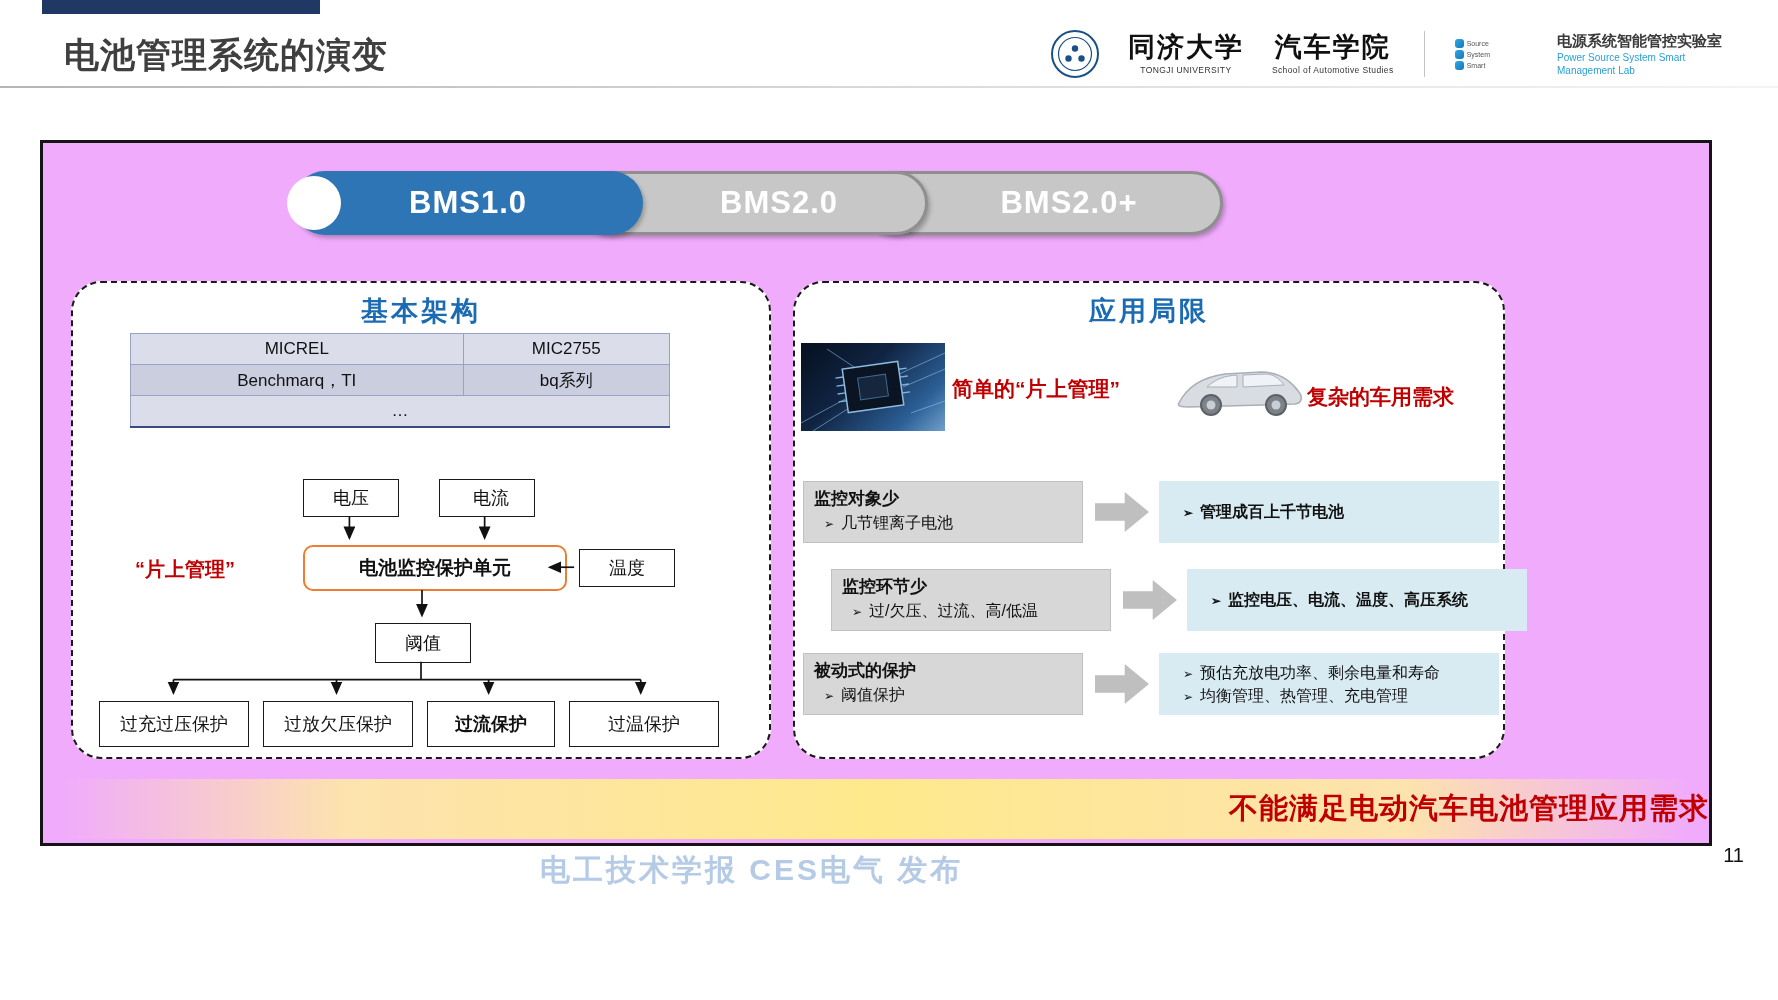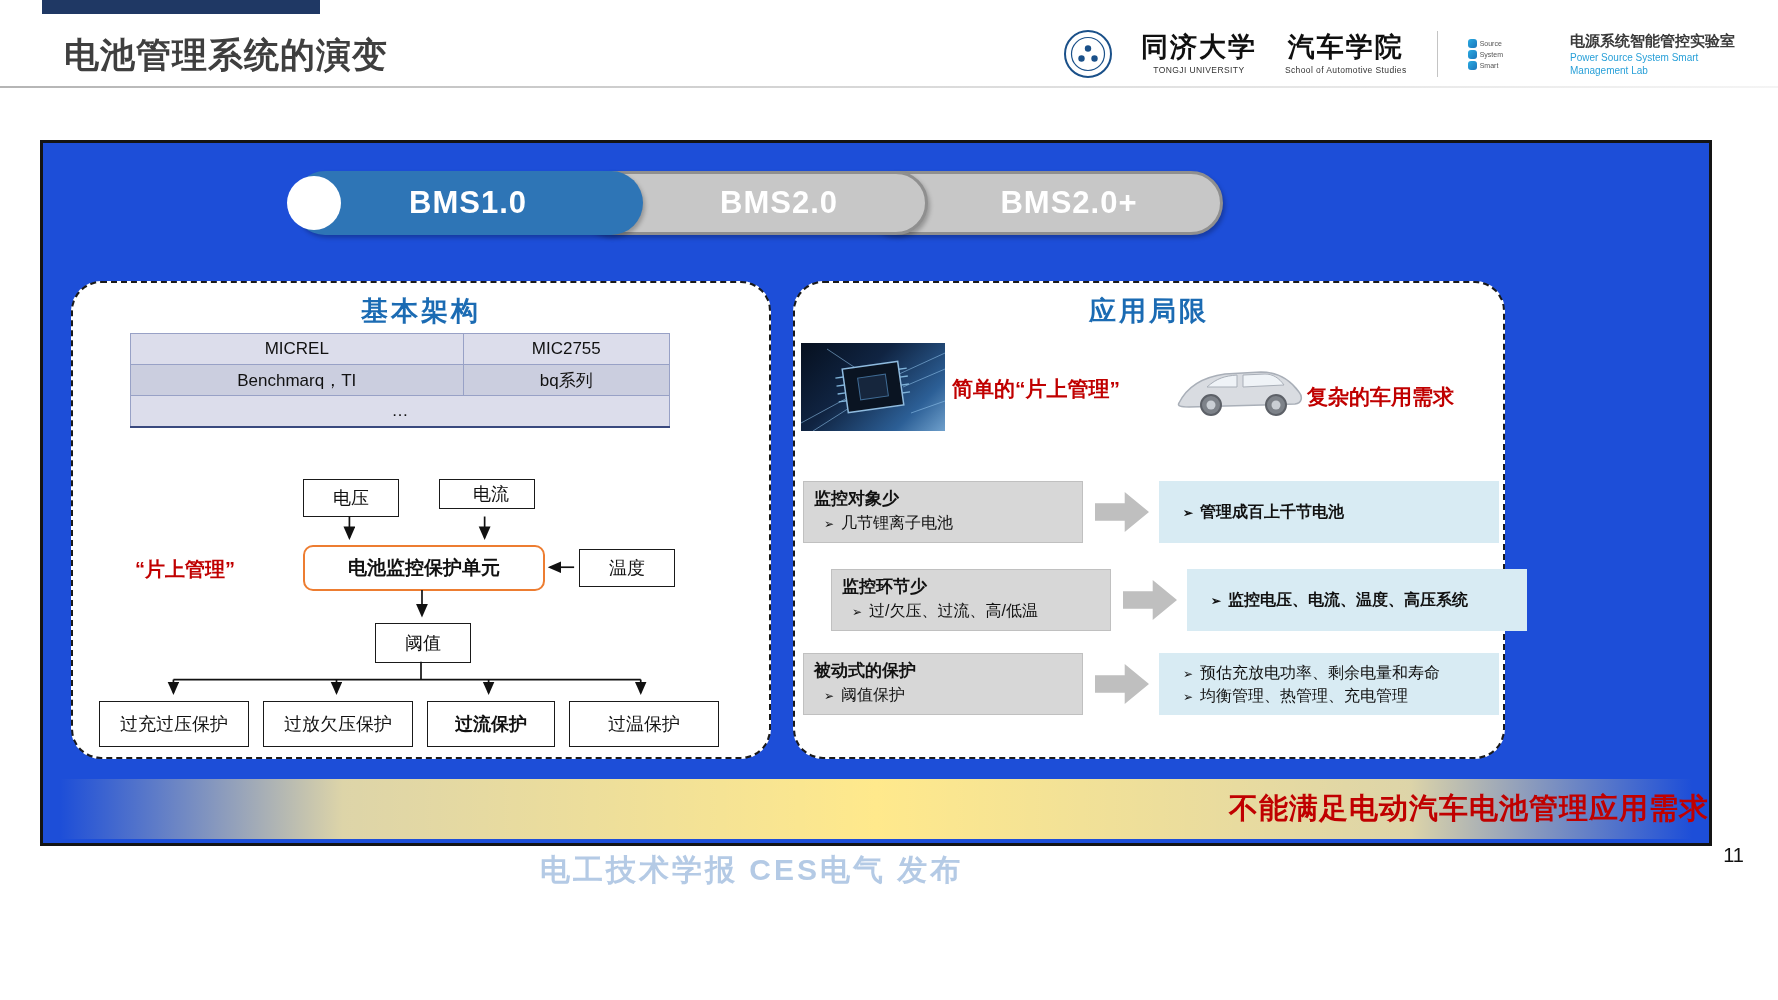--- a/index.html
+++ b/index.html
@@ -7,36 +7,36 @@
   body { font-family:"Liberation Sans", sans-serif; }
 
   .slide { position:relative; width:1778px; height:1000px; background:#fff; overflow:hidden; margin:0 auto; }
 
   
   .top-bar { position:absolute; left:42px; top:0; width:278px; height:14px; background:#1F3864; }
   .slide-title { position:absolute; left:64px; top:32px; font-size:35px; font-weight:bold; color:#3F3F3F; letter-spacing:1px; }
   .header-rule { position:absolute; left:0; top:86px; width:100%; height:2px;
                  background:linear-gradient(90deg,#b5b5b5,#dcdcdc 55%,#f4f4f4); }
 
-  .header-logos { position:absolute; top:24px; right:43px; display:flex; align-items:center; gap:28px; height:60px; }
+  .header-logos { position:absolute; top:24px; right:56px; display:flex; align-items:center; gap:28px; height:60px; }
   .emblem { width:50px; height:50px; flex:none; }
   .logo-block { display:flex; flex-direction:column; align-items:center; line-height:1.1; }
   .logo-cn { font-family:"Liberation Serif", serif; font-weight:bold; font-size:27px; color:#101010; letter-spacing:2px; }
   .logo-en { font-size:8.5px; color:#333; letter-spacing:.4px; margin-top:3px; white-space:nowrap; }
   .logo-divider { width:1px; height:46px; background:#c4c4c4; margin:0 2px; }
   .lab-badge { display:flex; flex-direction:column; gap:2px; }
   .lab-badge-row { display:flex; align-items:center; gap:3px; }
   .lab-badge-dot { width:9px; height:9px; border-radius:3px; background:linear-gradient(135deg,#29ABE2,#1B75BB); flex:none; }
   .lab-badge-word { font-size:7px; color:#555; line-height:1; }
   .lab-text { display:flex; flex-direction:column; line-height:1.3;margin-left:39px; }
   .lab-cn { font-size:15px; font-weight:bold; color:#3a3a3a; white-space:nowrap; }
   .lab-en { font-size:10px; color:#29A0D8; white-space:nowrap; }
 
   
-  .frame { position:absolute; left:40px; top:140px; width:1672px; height:706px; border:3px solid #141414; background:#1d4ed8; }
+  .frame { position:absolute; left:40px; top:140px; width:1672px; height:706px; border:3px solid #141414; background:#f0abfc; }
 
   
   .stages { position:absolute; left:0; top:28px; width:100%; height:64px; }
   .stage { position:absolute; top:0; height:64px; width:350px; border-radius:32px; display:flex; align-items:center;
            justify-content:center; color:#fff; font-weight:bold; font-size:31px; letter-spacing:1px;
            box-shadow:2px 3px 4px rgba(0,0,0,.25); }
   .stage span { position:relative; z-index:2; }
   .stage-1 { left:250px; background:#2E75B6; z-index:3; }
   .stage-1::before { content:""; position:absolute; left:-6px; top:5px; width:54px; height:54px; border-radius:50%; background:#fff; }
   .stage-2 { left:535px; background:#C7C7C7; border:3px solid #8F8F8F; z-index:2; padding-left:52px; }
@@ -53,22 +53,22 @@
   .vendor-table { position:absolute; left:57px; top:50px; width:540px; border-collapse:collapse; font-size:17px; color:#111; }
   .vendor-table td { border:1px solid #98A1C6; height:31px; text-align:center; padding:0 6px; }
   .vendor-table tr:nth-child(odd) td { background:#DCDDEB; }
   .vendor-table tr:nth-child(even) td { background:#CBCEDF; }
   .vendor-table tr:last-child td { border-bottom:2.5px solid #39497E; }
 
   
   .dbox { position:absolute; background:#fff; border:1.6px solid #1a1a1a; display:flex; align-items:center;
           justify-content:center; font-size:18px; color:#111; text-align:center; }
   .dbox-voltage   { left:230px; top:196px; width:96px;  height:38px; }
-  .dbox-current   { left:366px; top:196px; width:96px;  height:30px;padding-left:8px; }
-  .dbox-central   { left:230px; top:262px; width:242px; height:46px; border:2.2px solid #ED7D31; border-radius:10px;
+  .dbox-current   { left:366px; top:196px; width:96px;  height:38px;padding-left:8px; }
+  .dbox-central   { left:230px; top:262px; width:264px; height:46px; border:2.2px solid #ED7D31; border-radius:10px;
                     font-weight:bold; font-size:19px; }
   .dbox-temp      { left:506px; top:266px; width:96px;  height:38px; }
   .dbox-threshold { left:302px; top:340px; width:96px;  height:40px; }
   .dbox-p1 { left:26px;  top:418px; width:150px; height:46px; }
   .dbox-p2 { left:190px; top:418px; width:150px; height:46px; }
   .dbox-p3 { left:354px; top:418px; width:128px; height:46px; font-weight:bold; }
   .dbox-p4 { left:496px; top:418px; width:150px; height:46px; }
   .onchip-label { position:absolute; left:62px; top:273px; font-size:20px; font-weight:bold; color:#C00000; white-space:nowrap; }
   .flow-arrows { position:absolute; left:0; top:0; width:100%; height:100%; pointer-events:none; }
 

